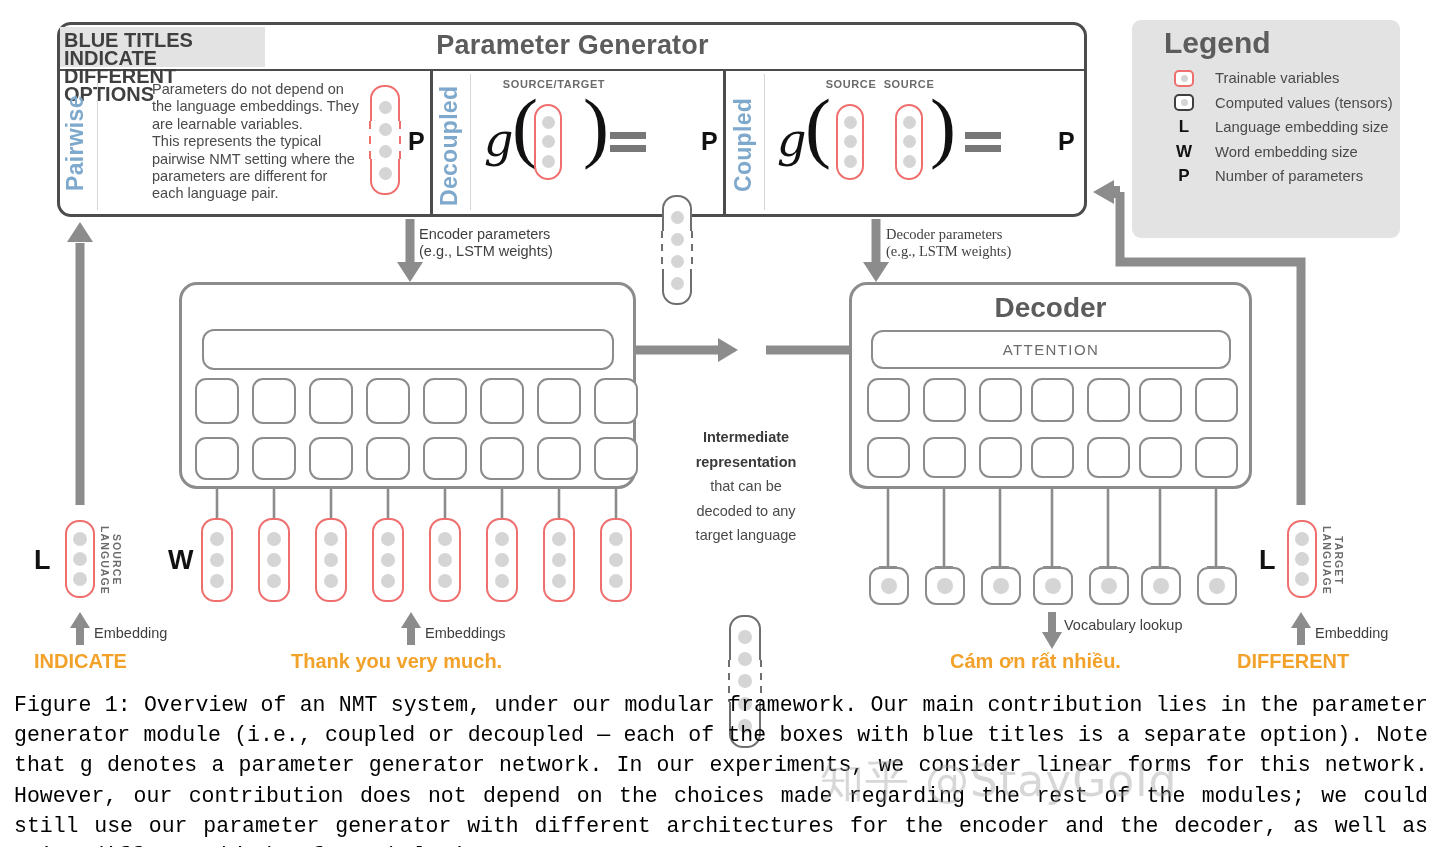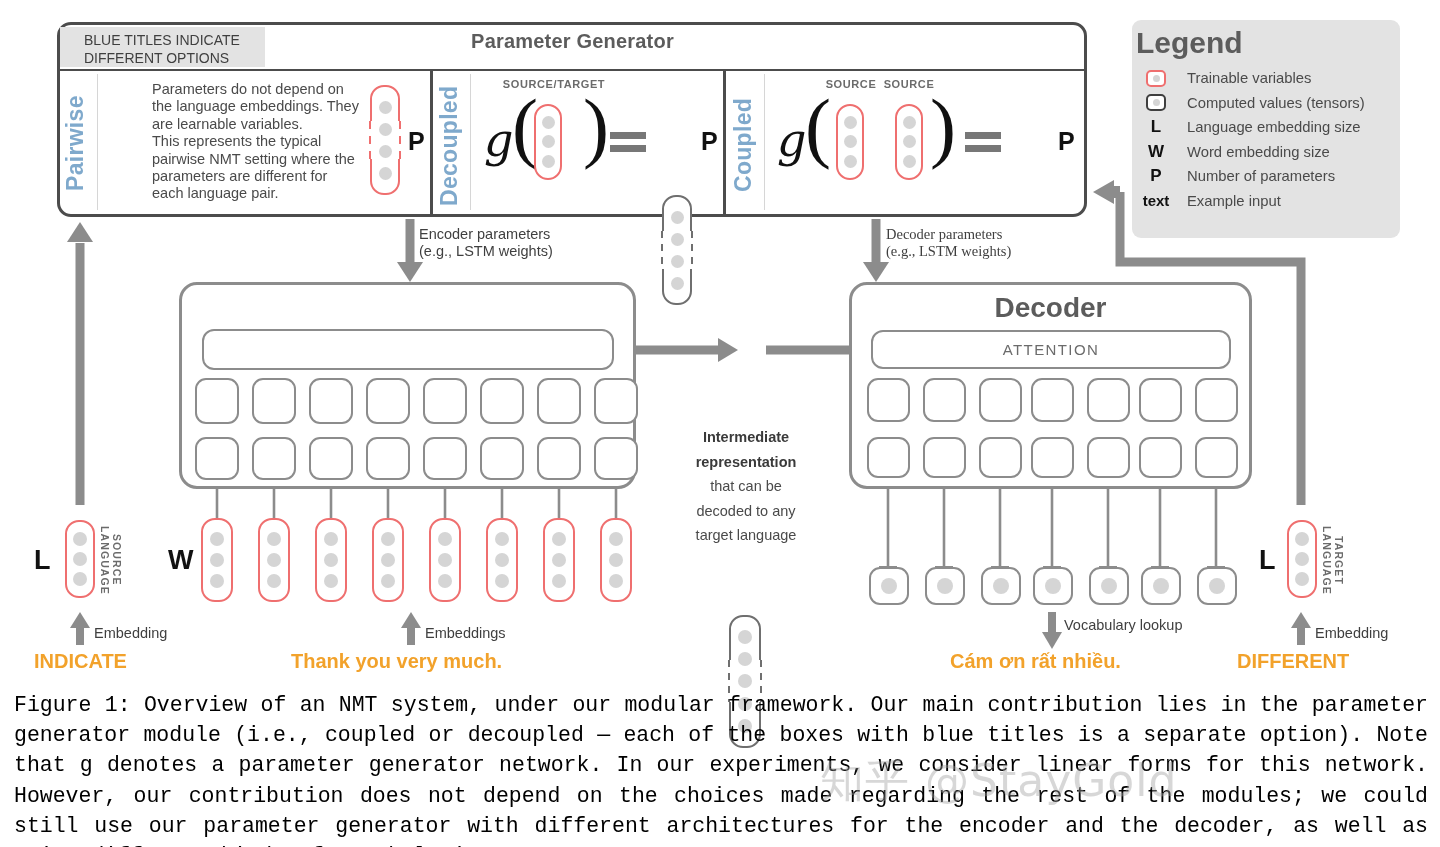--- a/index.html
+++ b/index.html
@@ -3,22 +3,22 @@
 <meta charset="utf-8">
 <style>
   html,body{margin:0;padding:0;background:#ffffff;}
   body{width:1440px;height:847px;font-family:"Liberation Sans",sans-serif;position:relative;overflow:hidden;}
   #fig{position:absolute;left:0;top:0;width:1440px;height:847px;}
   .abs{position:absolute;}
   .orange{color:#f2a22b;font-weight:bold;}
 
   
   #pg-outer{left:57px;top:22px;width:1030px;height:195px;border:3px solid #4c4c4c;border-radius:14px;box-sizing:border-box;background:#fff;}
-  #pg-title{left:390px;top:30px;width:365px;text-align:center;font-size:20px;font-weight:bold;color:#5c5c5c;letter-spacing:.2px;}
-  #pg-badge{left:60px;top:27px;width:205px;height:40px;background:#e3e3e3;color:#3f3f3f;font-size:14px;font-weight:normal;line-height:18px;padding:4px 6px 0 24px;box-sizing:border-box;}
+  #pg-title{left:390px;top:30px;width:365px;text-align:center;font-size:27px;font-weight:bold;color:#5c5c5c;letter-spacing:.2px;}
+  #pg-badge{left:60px;top:27px;width:205px;height:40px;background:#e3e3e3;color:#3f3f3f;font-size:20px;font-weight:bold;line-height:18px;padding:4px 6px 0 4px;box-sizing:border-box;}
   
   #pg-divider{left:60px;top:69px;width:1024px;height:2px;background:#4c4c4c;}
   
   .pg-sep{top:69px;width:3px;height:146px;background:#4c4c4c;}
   .pg-subsep{top:74px;width:1px;height:136px;background:#d6d6d6;}
 
   .vert-title{writing-mode:vertical-rl;transform:rotate(180deg);font-size:23px;font-weight:bold;color:#7fa9cc;letter-spacing:.3px;text-align:center;}
 
   .pg-text{font-size:14.5px;line-height:17.4px;color:#4a4a4a;margin-left:44px;}
 
@@ -329,21 +329,21 @@
       <div class="dot" style="width:13px;height:13px;"></div>
     </div>
     <div class="maskwhite" style="left:-2px;top:36px;width:4px;height:38px;"></div>
     <div class="maskwhite" style="right:-2px;top:36px;width:4px;height:38px;"></div>
     <div class="dashseg" style="left:-1px;top:36px;height:38px;"></div>
     <div class="dashseg" style="right:-1px;top:36px;height:38px;"></div>
   </div>
   <div class="abs plabel" style="left:1058px;top:127px;">P</div>
 
   <div class="abs" id="legend">
-    <div style="padding:6px 0 0 4px;">
+    <div style="padding:6px 0 0 32px;">
       <div id="legend-title">Legend</div>
       <div style="margin-top:6px;">
         <div class="leg-row">
           <div class="leg-key">
             <div class="leg-chip" style="border:2px solid #ef6f6f;">
                 <div class="dot"></div>
               </div>
           </div>
           <div class="leg-txt">Trainable variables</div>
         </div>
@@ -360,24 +360,20 @@
           <div class="leg-txt">Language embedding size</div>
         </div>
         <div class="leg-row">
           <div class="leg-key">W</div>
           <div class="leg-txt">Word embedding size</div>
         </div>
         <div class="leg-row">
           <div class="leg-key">P</div>
           <div class="leg-txt">Number of parameters</div>
         </div>
-        <div class="leg-row">
-          <div class="leg-key orange" style="font-size:15px;">text</div>
-          <div class="leg-txt">Example input</div>
-        </div>
       </div>
     </div>
   </div>
 
   <div class="abs lbl" style="left:419px;top:226px;">
     <span>Encoder parameters</span><br><span>(e.g., LSTM weights)</span>
   </div>
   <div class="abs lbl" style="left:886px;top:226px;font-family:Liberation Serif, serif;">
     <span>Decoder parameters</span><br><span>(e.g., LSTM weights)</span>
   </div>

